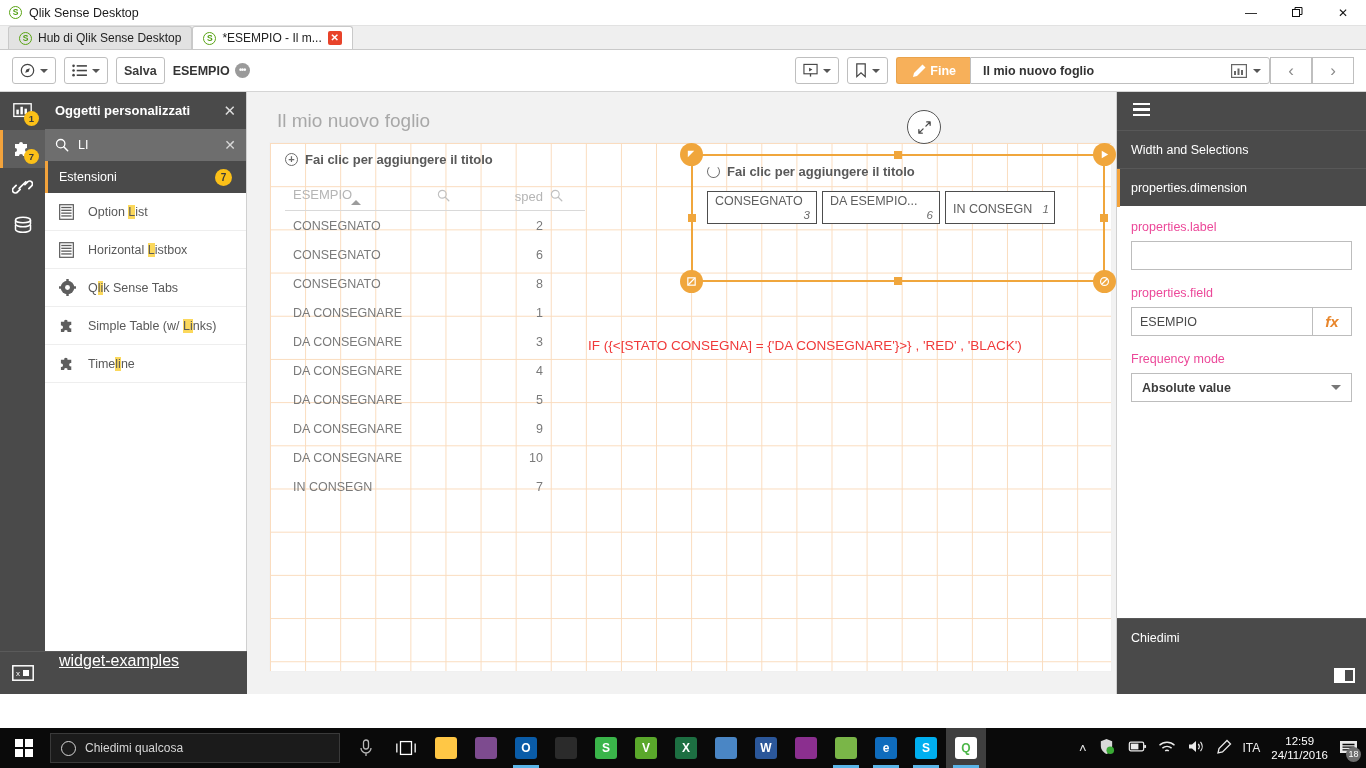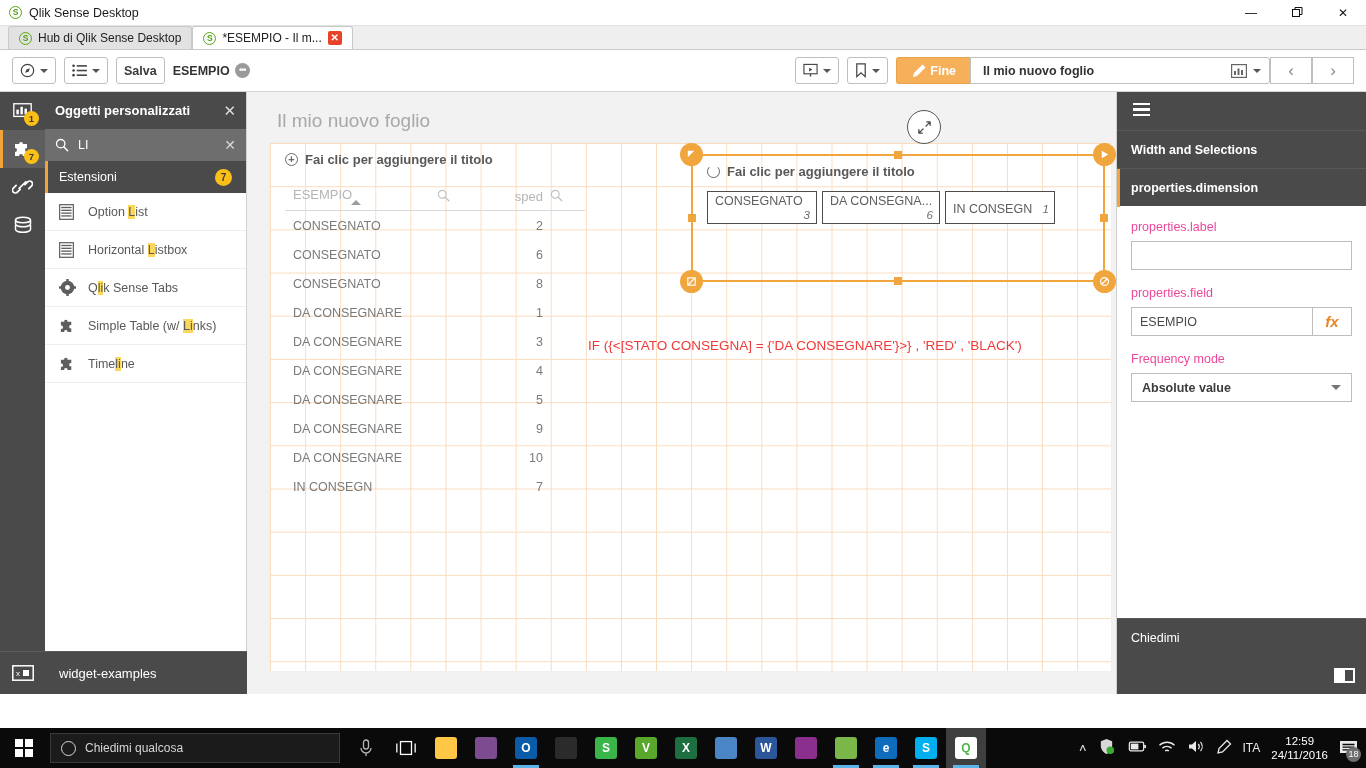--- a/index.html
+++ b/index.html
@@ -145,23 +145,24 @@
     line-height: 17px; text-align: center;
   }
   .ext-item {
     height: 38px; display: flex; align-items: center; gap: 11px;
     padding: 0 10px 0 14px; font-size: 12.5px; color: #595959;
     border-bottom: 1px solid #eee; background: #fff;
   }
   mark { background: #fbd85c; color: #595959; padding: 0; }
   .lp-foot {
     position: absolute; left: 0; bottom: 0; width: 202px; height: 43px;
-    background: #4a4a4a; color: #fff; font-size: 13px;
-    display: flex; align-items: center; padding: 0 14px;
+    background: #4a4a4a; color: #fff; font-size: 16px;
+    display: flex; align-items: flex-start; padding: 0 14px;
     border-top: 1px solid #5a5a5a;
+    text-decoration: underline;
   }
 
   
   .center {
     position: absolute; left: 247px; top: 92px;
     width: 869px; height: 602px; background: #f2f2f2;
     padding: 0 8px;
   }
   .sheet-title {
     font-size: 19px; color: #a8a8a8; padding: 18px 0 10px 22px;
@@ -283,21 +284,21 @@
     background: #fff; border-left: 1px solid #d0d0d0;
   }
   .rp-top {
     height: 38px; background: #4a4a4a; display: flex;
     align-items: center; padding: 0 16px;
   }
   .hamb { width: 17px; }
   .hamb span { display: block; height: 2.4px; background: #fff; margin-bottom: 3px; }
   .rp-sec {
     height: 38px; background: #4a4a4a; color: #fff;
-    font-size: 12.5px; font-weight: bold;
+    font-size: 12.5px; font-weight: normal;
     display: flex; align-items: center; padding: 0 14px;
     border-top: 1px solid #585858; position: relative;
   }
   .rp-sec.active::before {
     content: ''; position: absolute; left: 0; top: 0;
     width: 3px; height: 38px; background: #f3a33c;
   }
   .rp-body { padding: 14px 14px 0 14px; background: #fff; }
   .flabel { font-size: 12.5px; color: #ec4899; margin-bottom: 7px; }
   .finput {
@@ -742,21 +743,21 @@
         <div class="obj-title">
           <span class="refresh-ic"></span>
           <span>Fai clic per aggiungere il titolo</span>
         </div>
         <div class="lbx" id="lbx-items">
             <div class="cell w1">
               <span>CONSEGNATO</span>
               <span class="v">3</span>
             </div>
             <div class="cell w2">
-              <span>DA CONSEGNA...</span>
+              <span>DA ESEMPIO...</span>
               <span class="v">6</span>
             </div>
             <div class="cell w3">
               <span>IN CONSEGN</span>
               <span class="v">1</span>
             </div>
           </div>
       </div>
 
       <div class="expr">IF ({&lt;[STATO CONSEGNA] = {'DA CONSEGNARE'}&gt;} , 'RED' , 'BLACK')</div>

